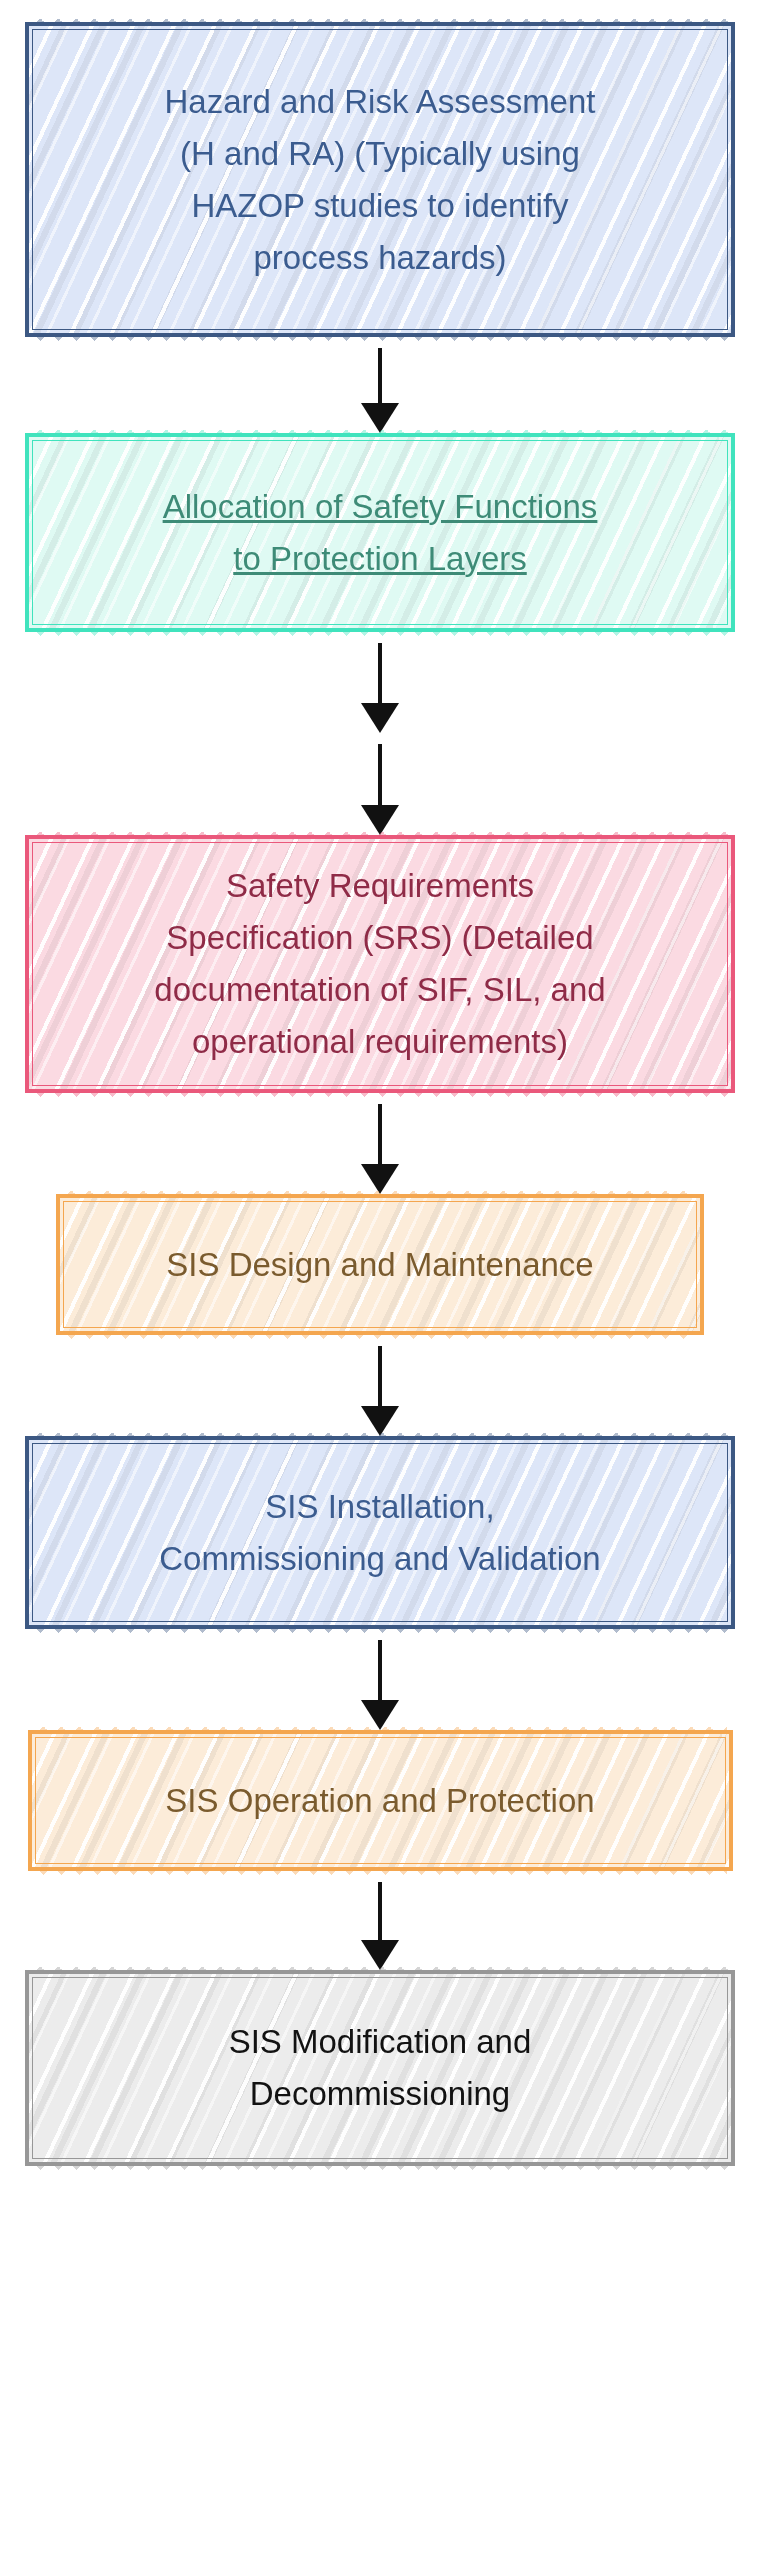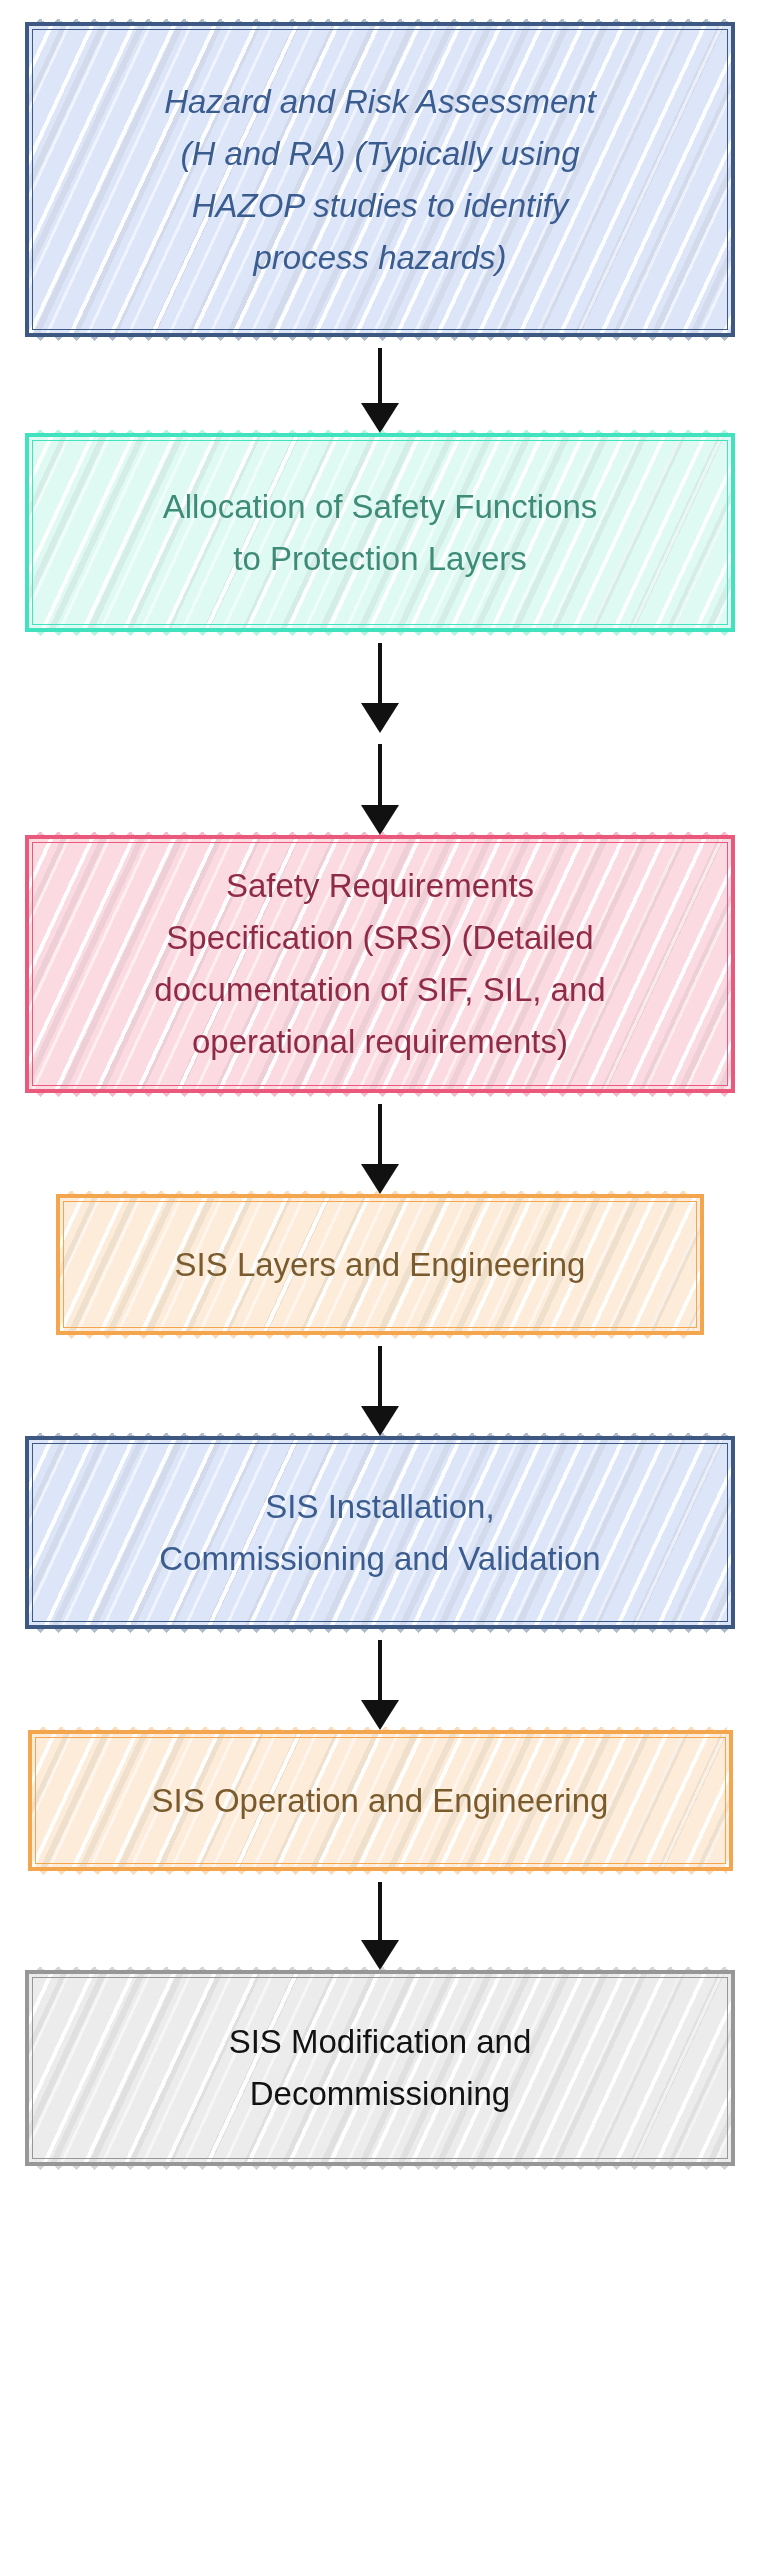--- a/index.html
+++ b/index.html
@@ -58,22 +58,22 @@
     content: "";
     position: absolute;
     left: 2px; right: 2px;
     bottom: -8px; height: 8px;
     opacity: 0.4;
     background: conic-gradient(from -45deg at 50% 100%, var(--accent) 90deg, rgba(0,0,0,0) 0) 0 0 / 18px 8px repeat-x;
   }
   .label { padding: 0 20px; }
 
   
-  .n0 { width: 710px; height: 315px; margin-top: 22px; font-style: italic; }
-  .n1 { width: 710px; height: 199px; }
+  .n0 { width: 710px; height: 315px; margin-top: 22px; }
+  .n1 { width: 710px; height: 199px; text-decoration: underline; }
   .n2 { width: 710px; height: 309px; }
   .n3 { width: 710px; height: 258px; }
   .n4 { width: 648px; height: 141px; }
   .n5 { width: 710px; height: 193px; }
   .n6 { width: 705px; height: 141px; }
   .n7 { width: 710px; height: 196px; }
 
   
   .arrow {
     width: 44px;
@@ -130,37 +130,37 @@
 
   <div class="node n3" style="--accent: #ea587b; --fill: #fbdae2; --text: #8f2b47;">
     <div class="label">Safety Requirements<br>Specification (SRS) (Detailed<br>documentation of SIF, SIL, and<br>operational requirements)</div>
   </div>
   <div class="arrow a3">
     <div class="shaft"></div>
     <div class="head"></div>
   </div>
 
   <div class="node n4" style="--accent: #f4a64f; --fill: #fcecd9; --text: #7a5b2e;">
-    <div class="label">SIS Layers and Engineering</div>
+    <div class="label">SIS Design and Maintenance</div>
   </div>
   <div class="arrow a4">
     <div class="shaft"></div>
     <div class="head"></div>
   </div>
 
   <div class="node n5" style="--accent: #3c5883; --fill: #dde6f8; --text: #3b5c8f;">
     <div class="label">SIS Installation,<br>Commissioning and Validation</div>
   </div>
   <div class="arrow a5">
     <div class="shaft"></div>
     <div class="head"></div>
   </div>
 
   <div class="node n6" style="--accent: #f4a64f; --fill: #fcecd9; --text: #7a5b2e;">
-    <div class="label">SIS Operation and Engineering</div>
+    <div class="label">SIS Operation and Protection</div>
   </div>
   <div class="arrow a6">
     <div class="shaft"></div>
     <div class="head"></div>
   </div>
 
   <div class="node n7" style="--accent: #979797; --fill: #ececec; --text: #121212;">
     <div class="label">SIS Modification and<br>Decommissioning</div>
   </div>
 

